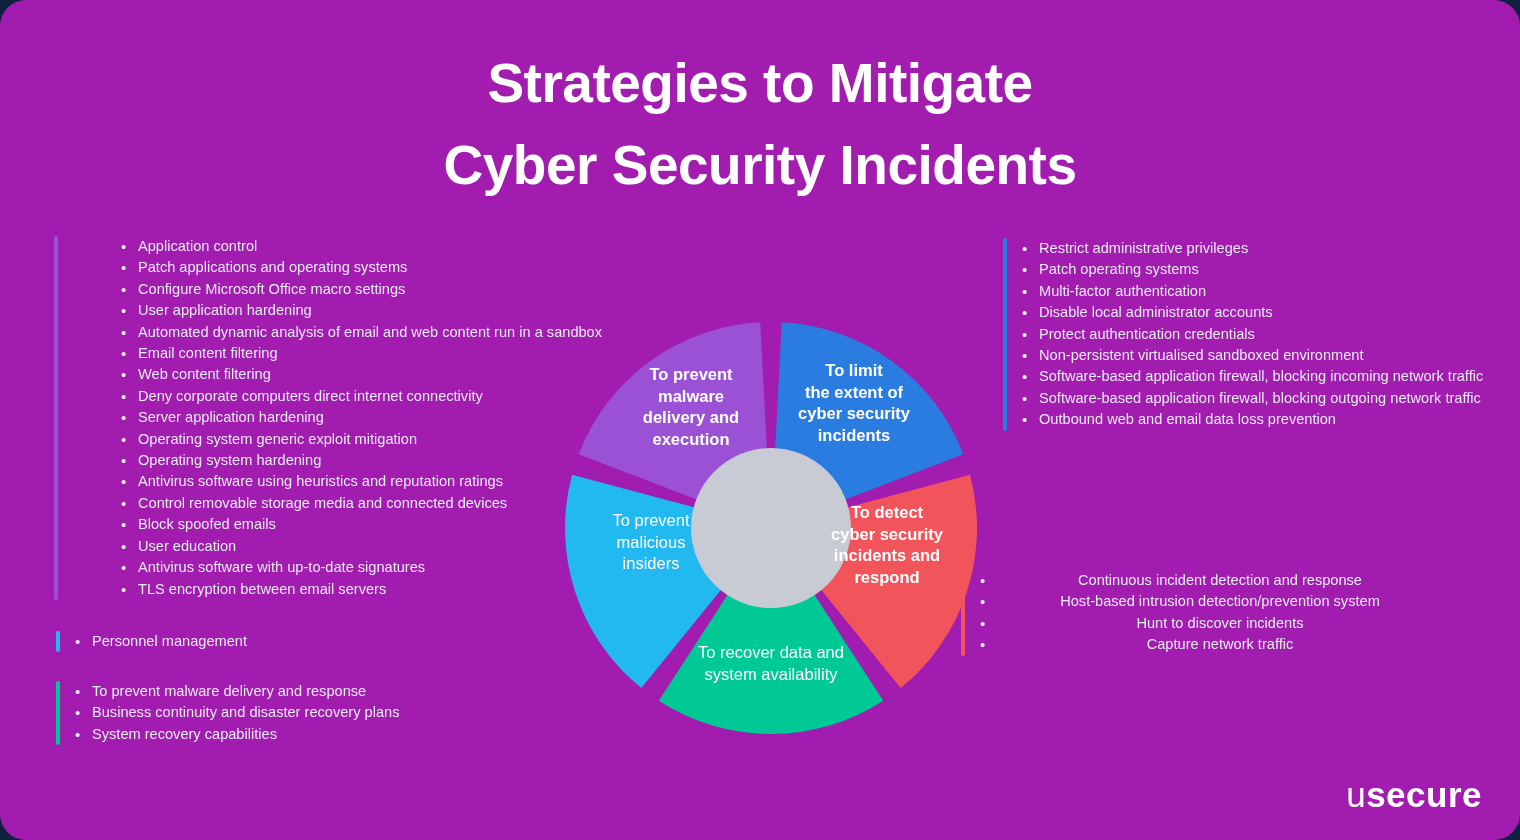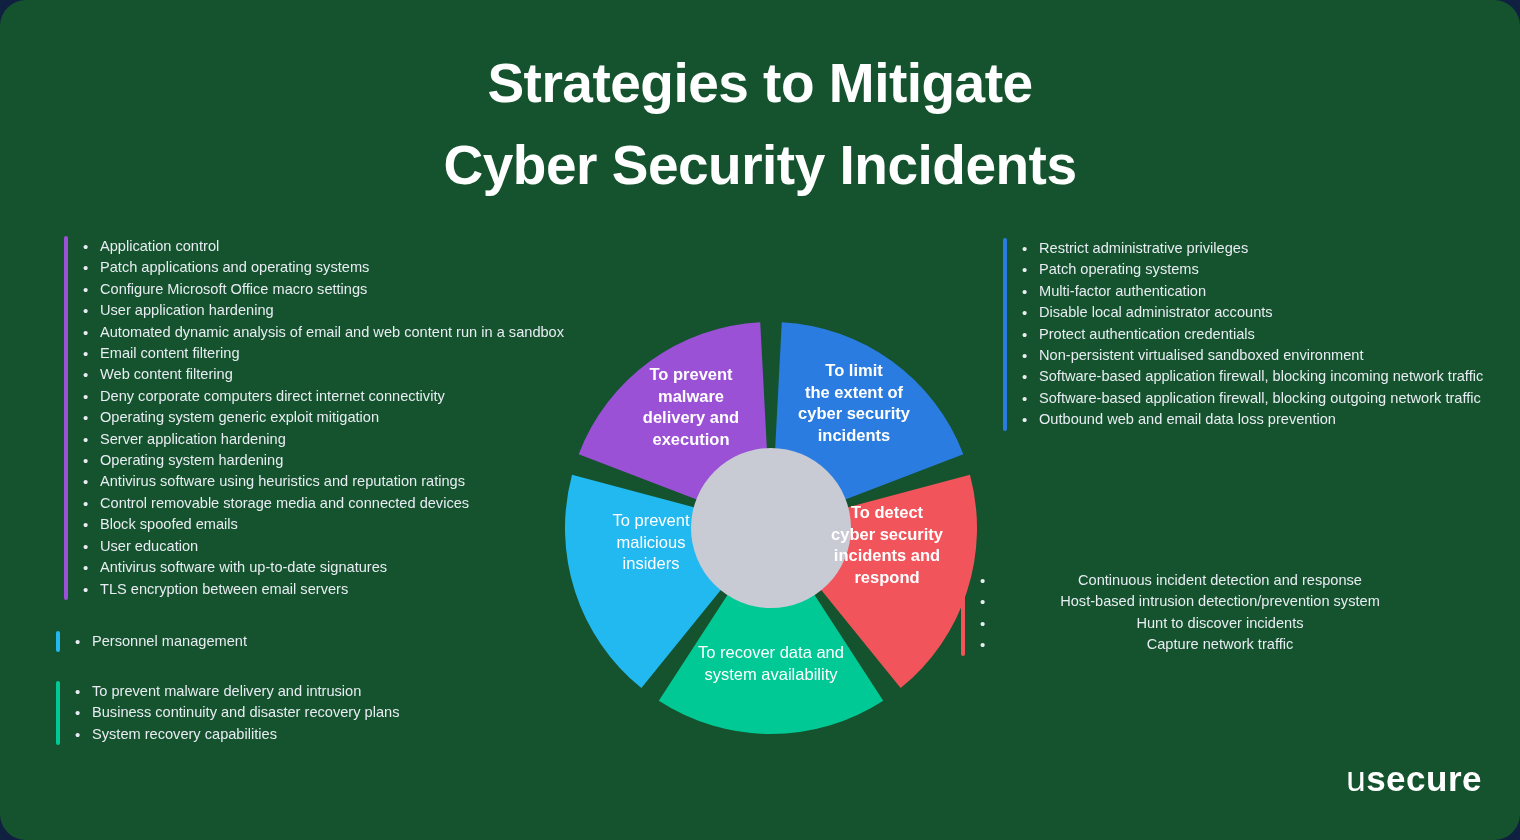--- a/index.html
+++ b/index.html
@@ -69,21 +69,21 @@
     left: -17px;
     top: 0;
     color: #e8ecf3;
     font-size: 15px;
     line-height: 21.4px;
   }
   .bullets.justify li { text-align: justify; }
   .bullets.justify li.multi { text-align-last: left; }
 
   
-  #left-group-1 { left: 64px; top: 236px; width: 620px; }
+  #left-group-1 { left: 54px; top: 236px; width: 620px; padding-left: 48px; }
   #left-group-2 { left: 56px; top: 631px; width: 420px; }
   #left-group-3 { left: 56px; top: 681px; width: 460px; }
 
   
   #right-group-1 { left: 1003px; top: 238px; width: 482px; }
   #right-group-2 { left: 961px; top: 570px; width: 482px; text-align: center; }
 
   
   #wheel {
     position: absolute;
@@ -108,74 +108,74 @@
   #label-limit   { left: 214px; top: 38px;  width: 150px; }
   #label-detect  { left: 252px; top: 180px; width: 140px; }
   #label-recover { left: 106px; top: 320px; width: 200px; }
   #label-insiders{ left: 16px;  top: 188px; width: 140px; }
   #label-prevent { left: 44px;  top: 42px;  width: 164px; }
 
   
   #logo {
     position: absolute;
     right: 38px;
-    bottom: 42px;
+    bottom: 26px;
     color: #ffffff;
     font-size: 35px;
     letter-spacing: 0.5px;
     line-height: 38px;
     white-space: nowrap;
   }
   #logo .logo-u { font-weight: 300; }
   #logo .logo-secure { font-weight: 600; }
 </style>
 </head>
 <body>
 
-<div id="poster" style="background: #14532d;">
+<div id="poster" style="background: #a21caf;">
 
   <div id="title-block" style="color: rgb(255, 255, 255);">
     <span class="tline">Strategies to Mitigate</span>
     <span class="tline">Cyber Security Incidents</span>
   </div>
 
   <div class="list-group" id="left-group-1">
     <div class="accent-bar" style="background: rgb(155, 81, 214);"></div>
     <ul class="bullets">
       <li>Application control</li>
       <li>Patch applications and operating systems</li>
       <li>Configure Microsoft Office macro settings</li>
       <li>User application hardening</li>
       <li>Automated dynamic analysis of email and web content run in a sandbox</li>
       <li>Email content filtering</li>
       <li>Web content filtering</li>
       <li>Deny corporate computers direct internet connectivity</li>
+      <li>Server application hardening</li>
       <li>Operating system generic exploit mitigation</li>
-      <li>Server application hardening</li>
       <li>Operating system hardening</li>
       <li>Antivirus software using heuristics and reputation ratings</li>
       <li>Control removable storage media and connected devices</li>
       <li>Block spoofed emails</li>
       <li>User education</li>
       <li>Antivirus software with up-to-date signatures</li>
       <li>TLS encryption between email servers</li>
     </ul>
   </div>
 
   <div class="list-group" id="left-group-2">
     <div class="accent-bar" style="background: rgb(34, 184, 240);"></div>
     <ul class="bullets">
       <li>Personnel management</li>
     </ul>
   </div>
 
   <div class="list-group" id="left-group-3">
     <div class="accent-bar" style="background: rgb(0, 201, 149);"></div>
     <ul class="bullets">
-      <li>To prevent malware delivery and intrusion</li>
+      <li>To prevent malware delivery and response</li>
       <li>Business continuity and disaster recovery plans</li>
       <li>System recovery capabilities</li>
     </ul>
   </div>
 
   <div class="list-group" id="right-group-1">
     <div class="accent-bar" style="background: rgb(43, 124, 224);"></div>
     <ul class="bullets justify">
       <li>Restrict administrative privileges</li>
       <li>Patch operating systems</li>

